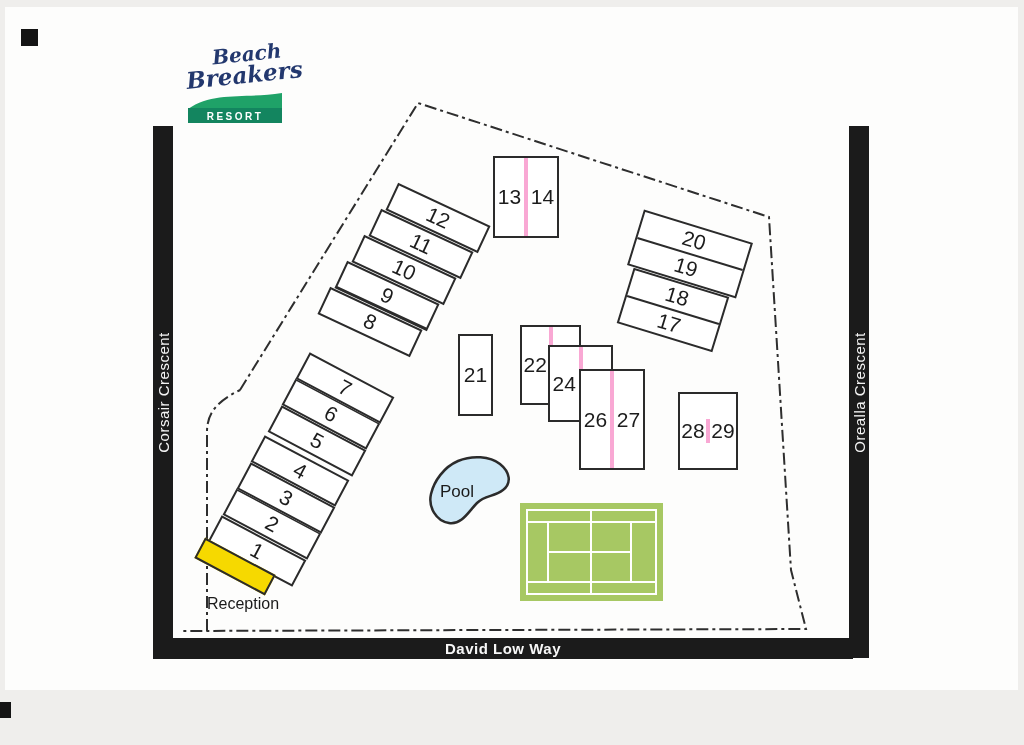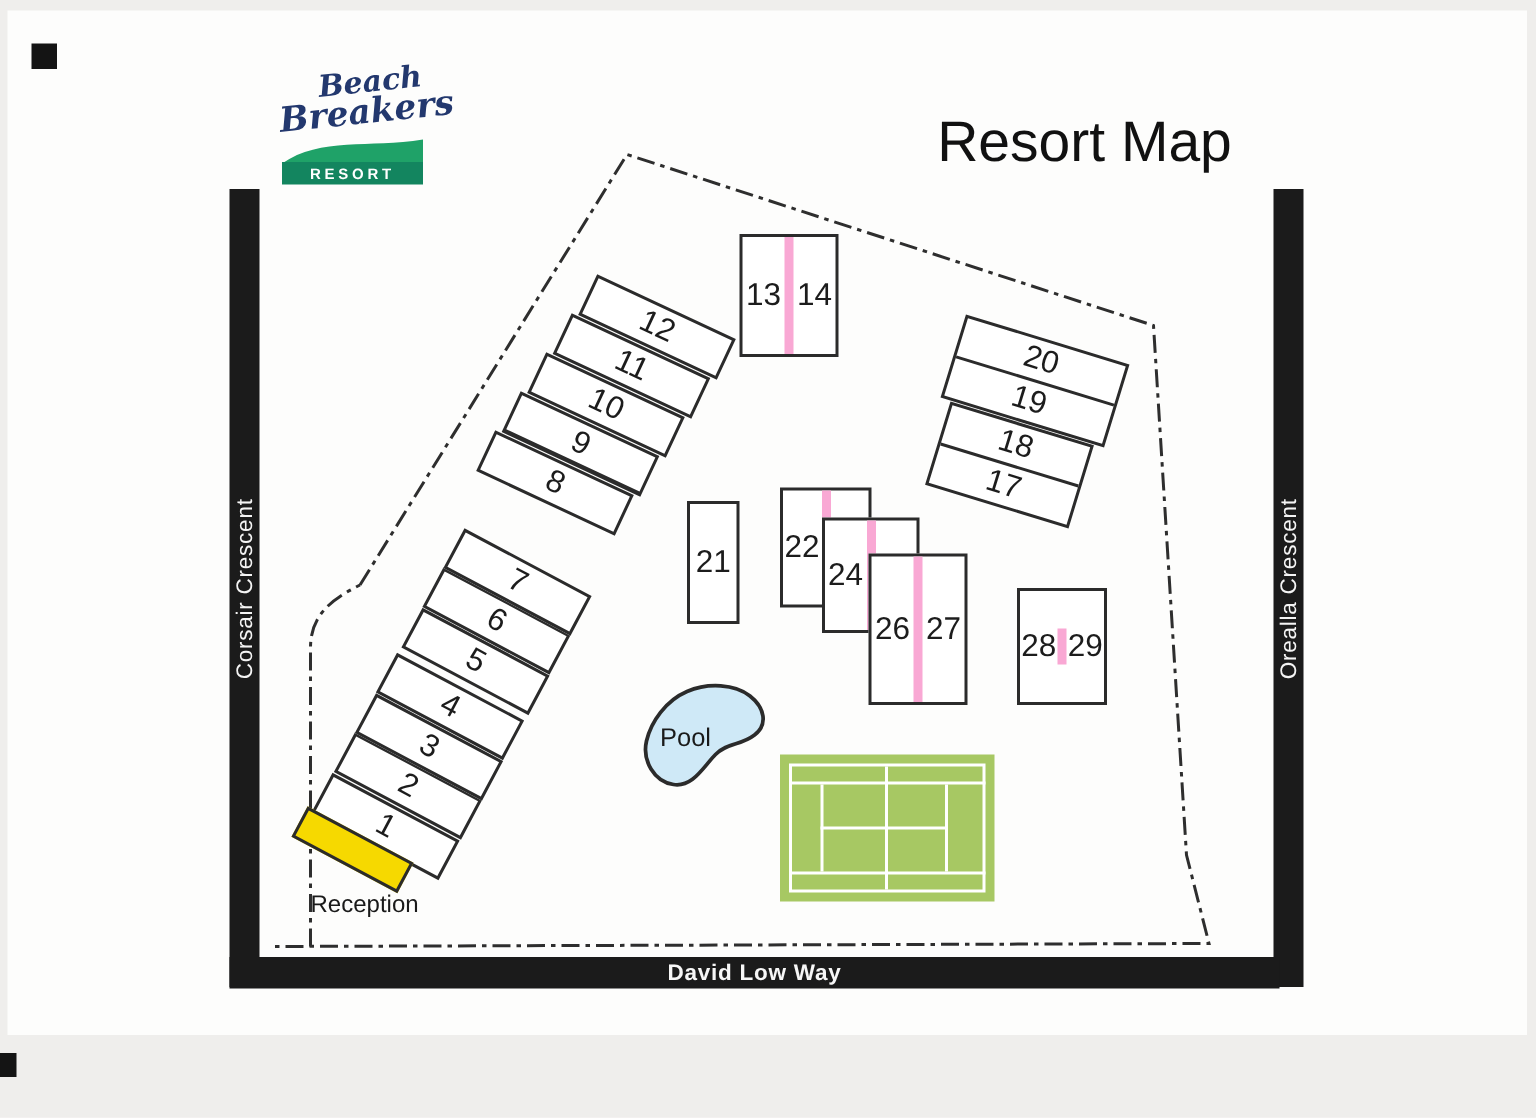--- a/index.html
+++ b/index.html
@@ -32,21 +32,21 @@
   
   .boundary { position:absolute; left:0; top:0; z-index:1; pointer-events:none; }
 
   
   .unit-strip { position:absolute; background:#fff; border:2px solid #2b2b2b; display:flex;
                 align-items:center; justify-content:center; font-size:21px; color:#1c1c1c; z-index:2; }
   .rotA { transform:rotate(28deg); }
   .rotB { transform:rotate(25deg); }
   .pair-v { position:absolute; background:#fff; border:2px solid #2b2b2b; display:flex; z-index:2; }
   .pair-v .cell { flex:1; display:flex; align-items:center; justify-content:center; font-size:21px; color:#1c1c1c; }
-  .pair-v .cell + .cell { border-left:6px solid #f9a8d4; }
+  .pair-v .cell + .cell { border-left:4px solid #f9a8d4; }
   .stack-h { position:absolute; background:#fff; border:2px solid #2b2b2b; display:flex; flex-direction:column;
              transform:rotate(17deg); z-index:2; }
   .stack-h .cell { flex:1; display:flex; align-items:center; justify-content:center; font-size:21px; color:#1c1c1c; }
   .stack-h .cell + .cell { border-top:2px solid #2b2b2b; }
   #u9 { border-bottom-width:3.5px; }
 
   
   #u1 {left:209px; top:536px; width:96px; height:30px;}
   #u2 {left:224px; top:509px; width:96px; height:30px;}
   #u3 {left:238px; top:483px; width:96px; height:30px;}
@@ -104,21 +104,20 @@
   <div class="logo">
     <span class="w1">Beach</span>
     <span class="w2">Breakers</span>
     <svg width="104" height="32" viewBox="0 0 104 32">
       <path d="M 4 17 C 30 -1 62 7 98 1 L 98 17 Z" fill="#1fa268"></path>
       <rect x="4" y="16" width="94" height="15" fill="#13855f"></rect>
       <text x="51" y="27.5" text-anchor="middle" font-size="10" font-weight="bold" letter-spacing="2.5" fill="#ffffff">RESORT</text>
     </svg>
   </div>
 
-  <div class="title">Resort Map</div>
 
   <div class="bar" id="bar-left">
     <span class="vtext">Corsair Crescent</span>
   </div>
   <div class="bar" id="bar-right">
     <span class="vtext">Orealla Crescent</span>
   </div>
   <div class="bar" id="bar-bottom">
     <span class="htext">David Low Way</span>
   </div>

